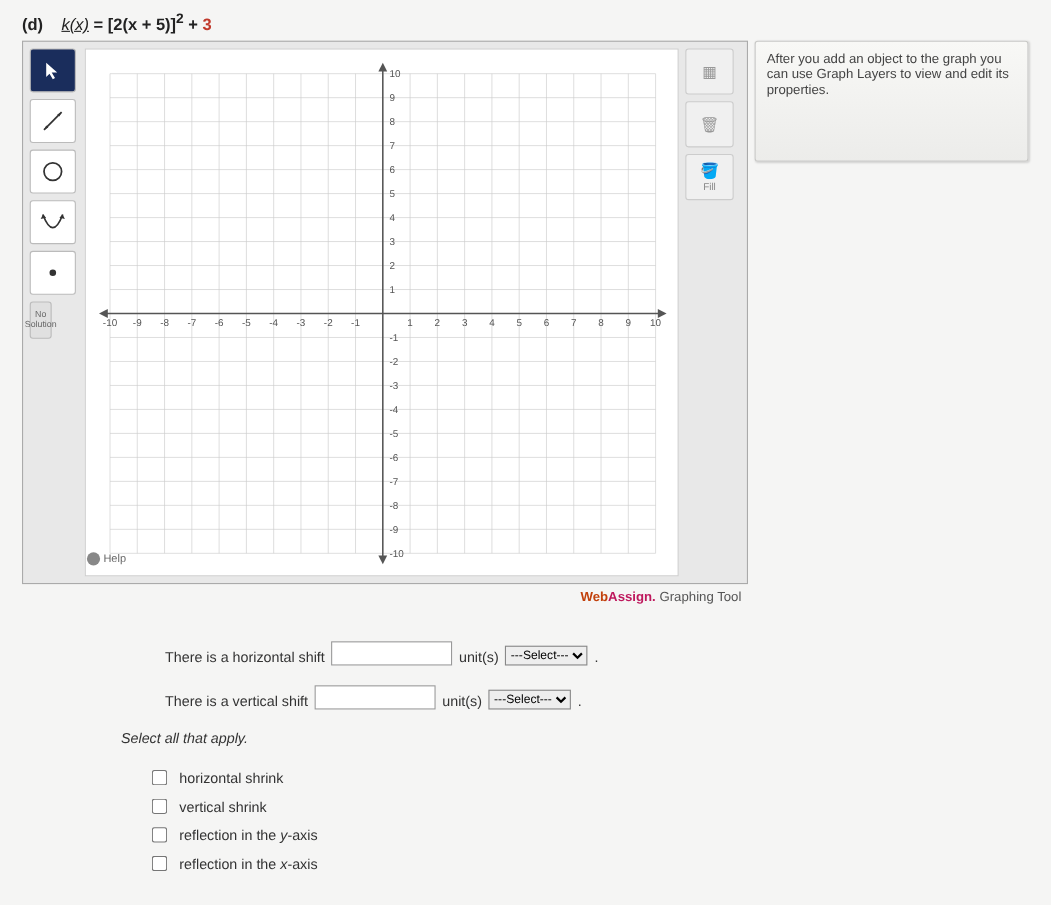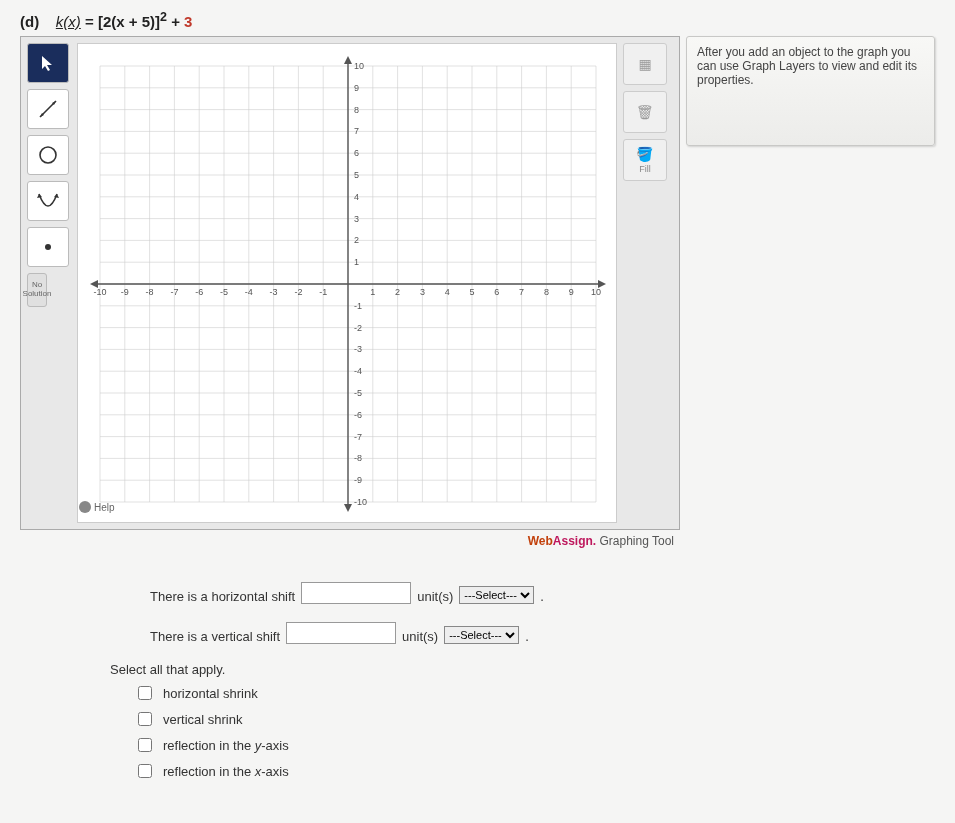--- a/index.html
+++ b/index.html
@@ -130,21 +130,21 @@
   .answers input.text {
     width: 110px; height: 22px;
     border: 1px solid #999; background: #fff;
     padding: 2px 4px;
   }
   .answers select {
     height: 18px; font-size: 11px;
     border: 1px solid #888; background: #eee;
   }
   .select-all { margin-top: 6px; }
-  .select-all .lead { margin-bottom: 6px; }
+  .select-all .lead { margin-bottom: 19px; font-style: italic; }
   .opt { display: flex; align-items: center; gap: 8px; margin: 6px 0 6px 24px; }
   .opt input { width: 14px; height: 14px; }
   .opt .xvar, .opt .yvar { font-style: italic; }
   svg.grid { position: absolute; left: 0; top: 0; }
 </style>
 </head>
 <body>
 
 <div class="question-label">
   <span>(d)</span>

